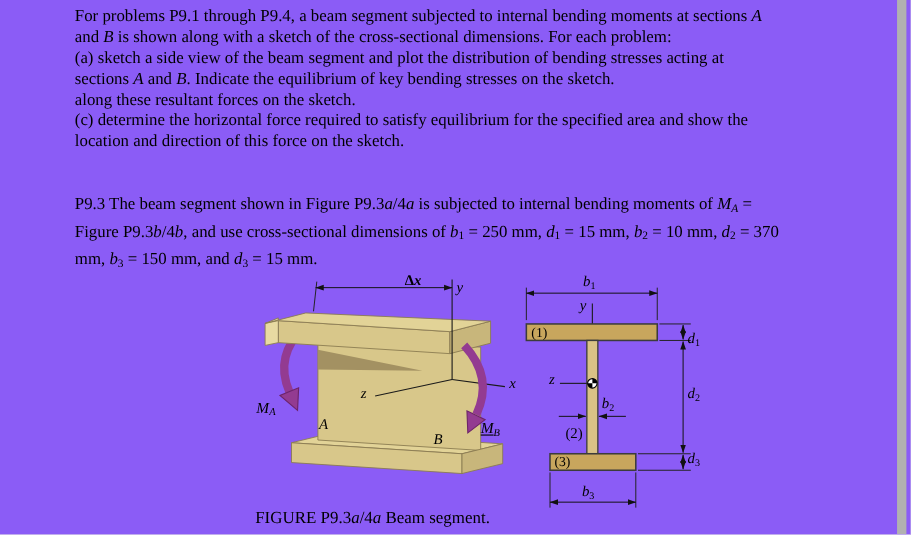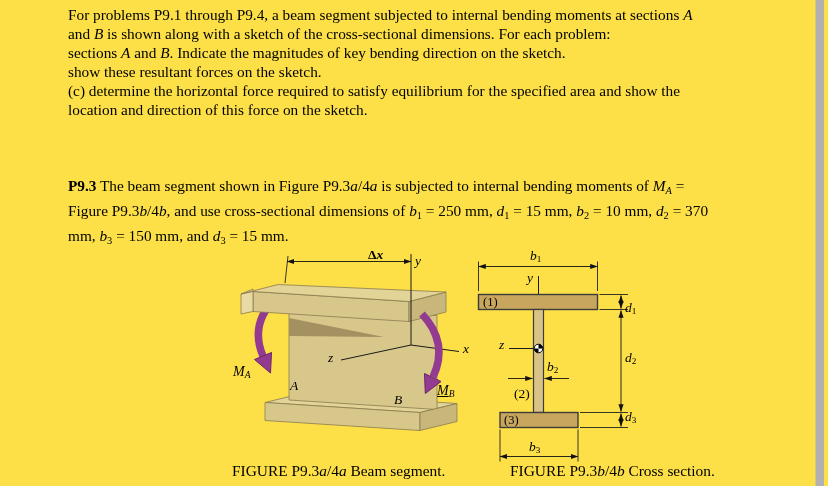--- a/index.html
+++ b/index.html
@@ -1,44 +1,45 @@
 <!DOCTYPE html>
 <html><head>
 <meta charset="utf-8">
 <style>
   html,body{margin:0;padding:0;background:#e8e8e8;}
-  .screen{position:relative;width:828px;height:486px;background:#fde047;overflow:hidden;
+  .screen{position:relative;width:828px;height:486px;background:#8b5cf6;overflow:hidden;
           font-family:"Liberation Serif",serif;color:#000;}
   .textblock{position:absolute;left:68px;white-space:nowrap;font-size:15.3px;}
   .intro{top:5px;line-height:19px;}
   .problem{top:176px;line-height:20.6px;}
   .it{font-style:italic;}
-  .bd{font-weight:bold;}
+  .bd{font-weight:normal;}
   .sb{font-size:68%;vertical-align:-0.25em;letter-spacing:0;}
   .fl{position:absolute;font-size:13.5px;white-space:nowrap;line-height:1;}
   .fl-sm{font-size:12.5px;}
   .fl-md{font-size:14px;}
   .caption{position:absolute;font-size:15.4px;white-space:nowrap;line-height:1.1;}
   svg.canvas{position:absolute;left:0;top:0;}
   .dimline{stroke:#111;stroke-width:0.9;fill:none;}
   .extline{stroke:#222;stroke-width:0.9;fill:none;}
   .axis{stroke:#1a1a1a;stroke-width:1;fill:none;}
   .beamface{stroke:#8a7b50;stroke-width:0.8;stroke-linejoin:round;}
   .secshape{stroke:#3c3c3c;}
 </style>
 </head>
 <body>
 
 <div class="screen">
 
   <div class="textblock intro">
     <div><span>For problems P9.1 through P9.4, a beam segment subjected to internal bending moments at sections </span><span class="it">A</span></div>
     <div><span>and </span><span class="it">B</span><span> is shown along with a sketch of the cross-sectional dimensions. For each problem:</span></div>
-    <div><span>sections </span><span class="it">A</span><span> and </span><span class="it">B</span><span>. Indicate the magnitudes of key bending direction on the sketch.</span></div>
-    <div><span>show these resultant forces on the sketch.</span></div>
+    <div><span>(a) sketch a side view of the beam segment and plot the distribution of bending stresses acting at</span></div>
+    <div><span>sections </span><span class="it">A</span><span> and </span><span class="it">B</span><span>. Indicate the equilibrium of key bending stresses on the sketch.</span></div>
+    <div><span>along these resultant forces on the sketch.</span></div>
     <div><span>(c) determine the horizontal force required to satisfy equilibrium for the specified area and show the</span></div>
     <div><span>location and direction of this force on the sketch.</span></div>
   </div>
 
   <div class="textblock problem">
     <div><span class="bd">P9.3</span><span> The beam segment shown in Figure P9.3</span><span class="it">a</span><span>/4</span><span class="it">a</span><span> is subjected to internal bending moments of </span><span class="it">M</span><span class="it sb">A</span><span> =</span></div>
     <div><span>Figure P9.3</span><span class="it">b</span><span>/4</span><span class="it">b</span><span>, and use cross-sectional dimensions of </span><span class="it">b</span><span class="sb">1</span><span> = 250 mm, </span><span class="it">d</span><span class="sb">1</span><span> = 15 mm, </span><span class="it">b</span><span class="sb">2</span><span> = 10 mm, </span><span class="it">d</span><span class="sb">2</span><span> = 370</span></div>
     <div><span>mm, </span><span class="it">b</span><span class="sb">3</span><span> = 150 mm, and </span><span class="it">d</span><span class="sb">3</span><span> = 15 mm.</span></div>
   </div>
 
@@ -131,15 +132,14 @@
   <span class="fl" style="left:527px;top:271px;"><span class="it">y</span></span>
   <span class="fl" style="left:499px;top:338px;"><span class="it">z</span></span>
   <span class="fl fl-sm" style="left:483px;top:296px;">(1)</span>
   <span class="fl" style="left:514px;top:387px;">(2)</span>
   <span class="fl fl-sm" style="left:504px;top:414px;">(3)</span>
   <span class="fl" style="left:547px;top:360px;"><span class="it">b</span><span class="sb">2</span></span>
   <span class="fl" style="left:625px;top:301px;"><span class="it">d</span><span class="sb">1</span></span>
   <span class="fl" style="left:625px;top:351px;"><span class="it">d</span><span class="sb">2</span></span>
   <span class="fl" style="left:625px;top:410px;"><span class="it">d</span><span class="sb">3</span></span>
   <span class="fl" style="left:529px;top:440px;"><span class="it">b</span><span class="sb">3</span></span>
-  <span class="caption" style="left:510px;top:463px;"><span>FIGURE P9.3</span><span class="it">b</span><span>/4</span><span class="it">b</span><span> Cross section.</span></span>
 
 </div>
 
 </body></html>

